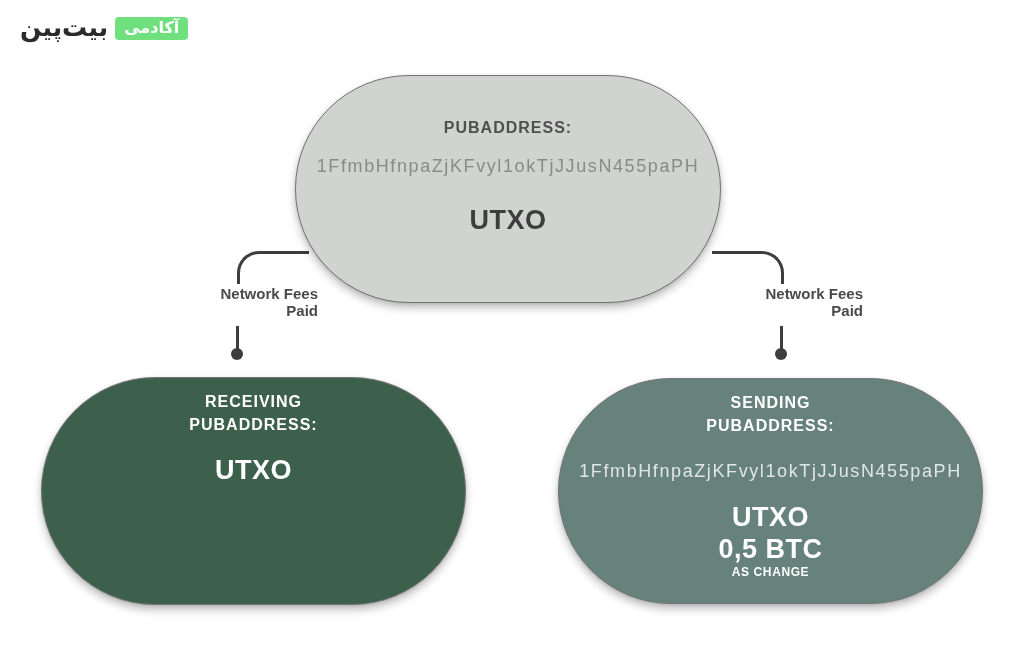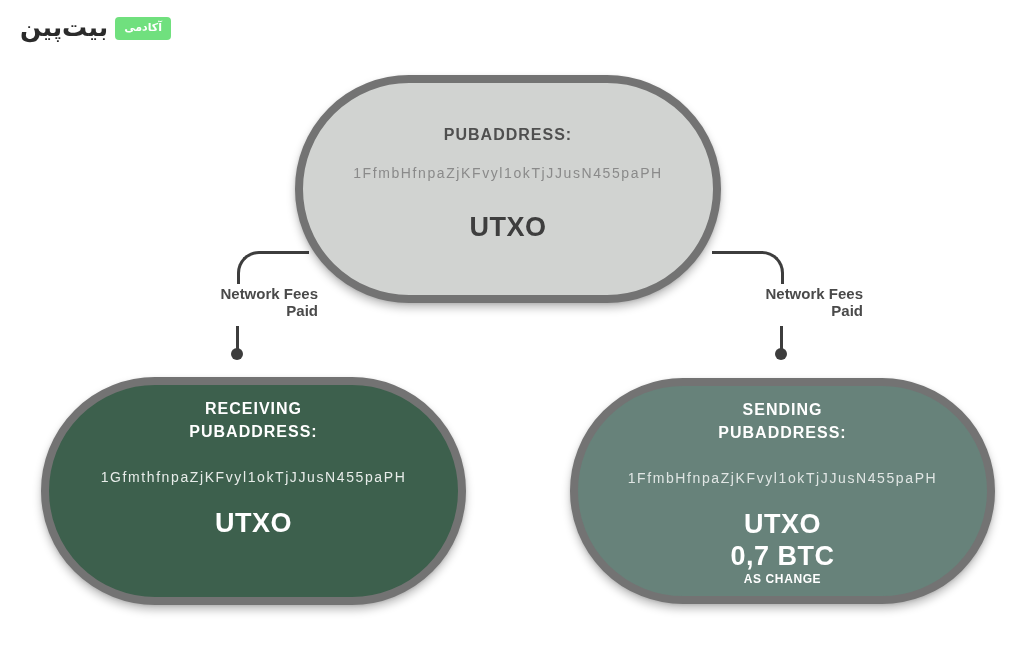--- a/index.html
+++ b/index.html
@@ -15,49 +15,49 @@
     --fees-label:#4a4a4a;
   }
   *{margin:0;padding:0;box-sizing:border-box;}
   html,body{width:1024px;height:672px;}
   body{background:var(--background);font-family:"Liberation Sans",sans-serif;overflow:hidden;}
   .canvas{position:relative;width:1024px;height:672px;background:var(--background);}
 
   
   .logo{position:absolute;left:20px;top:12px;display:flex;align-items:center;gap:7px;}
   .logo-brand{font-family:"DejaVu Sans",sans-serif;font-weight:bold;font-size:25px;color:var(--brand-text);line-height:32px;direction:rtl;}
-  .logo-badge{font-family:"DejaVu Sans",sans-serif;font-weight:bold;font-size:11px;color:#ffffff;background:var(--badge-green);border-radius:4px;padding:3px 9px 4px;line-height:16px;direction:rtl;}
+  .logo-badge{font-family:"DejaVu Sans",sans-serif;font-weight:bold;font-size:16px;color:#ffffff;background:var(--badge-green);border-radius:4px;padding:3px 9px 4px;line-height:16px;direction:rtl;}
 
   
   .elbow{position:absolute;z-index:1;}
   .elbow-left{left:237px;top:251px;width:72px;height:33px;border-left:3px solid var(--connector);border-top:3px solid var(--connector);border-top-left-radius:22px;}
   .elbow-right{left:712px;top:251px;width:72px;height:33px;border-right:3px solid var(--connector);border-top:3px solid var(--connector);border-top-right-radius:22px;}
   .fees-label{position:absolute;z-index:1;width:160px;text-align:right;font-size:15px;font-weight:600;color:var(--fees-label);line-height:17px;}
   .fees-label-left{left:158px;top:285px;}
   .fees-label-right{left:703px;top:285px;}
   .stem{position:absolute;z-index:1;width:3px;height:25px;background:var(--connector);top:326px;}
   .stem-left{left:236px;}
   .stem-right{left:780px;}
   .dot{position:absolute;z-index:1;width:12px;height:12px;border-radius:50%;background:var(--connector);top:348px;}
   .dot-left{left:231px;}
   .dot-right{left:775px;}
 
   
-  .pill{position:absolute;z-index:2;border:8px solid #737373;border-radius:999px;
+  .pill{position:absolute;z-index:2;border:1px solid #737373;border-radius:999px;
         box-shadow:0 5px 9px rgba(0,0,0,0.25),0 1px 3px rgba(0,0,0,0.10);
         text-align:center;overflow:hidden;}
   .pill-top{left:295px;top:75px;width:426px;height:228px;background:var(--top-node-fill);padding-top:42px;}
   .pill-receiving{left:41px;top:377px;width:425px;height:228px;background:var(--receiving-node-fill);padding-top:12px;}
-  .pill-sending{left:570px;top:378px;width:425px;height:226px;background:var(--sending-node-fill);padding-top:12px;}
+  .pill-sending{left:558px;top:378px;width:425px;height:226px;background:var(--sending-node-fill);padding-top:12px;}
 
   .node-heading{font-size:16px;font-weight:bold;letter-spacing:1px;line-height:20px;}
   .pill-top .node-heading{color:var(--heading-gray);}
   .pill-receiving .node-heading,.pill-sending .node-heading{color:#ffffff;line-height:23px;}
 
-  .node-address{font-size:14px;letter-spacing:1.6px;line-height:24px;white-space:nowrap;}
+  .node-address{font-size:18px;letter-spacing:1.6px;line-height:24px;white-space:nowrap;}
   .pill-top .node-address{color:var(--address-gray);margin-top:16px;}
   .pill-receiving .node-address{color:rgba(255,255,255,0.88);margin-top:22px;}
   .pill-sending .node-address{color:rgba(255,255,255,0.80);margin-top:22px;}
 
   .node-utxo{font-size:27px;font-weight:bold;line-height:32px;letter-spacing:0.5px;}
   .pill-top .node-utxo{color:#3e3e3e;margin-top:26px;}
   .pill-receiving .node-utxo,.pill-sending .node-utxo{color:#ffffff;margin-top:18px;}
 
   .node-note{font-size:12px;font-weight:bold;letter-spacing:0.6px;color:#ffffff;line-height:14px;}
 </style>
@@ -94,32 +94,31 @@
     <div class="node-utxo">
       <div>UTXO</div>
     </div>
   </div>
 
   <div class="pill pill-receiving">
     <div class="node-heading">
       <div>RECEIVING</div>
       <div>PUBADDRESS:</div>
     </div>
-    <div class="node-address">1GfmthfnpaZjKFvyl1okTjJJusN455paPH</div>
     <div class="node-utxo">
       <div>UTXO</div>
     </div>
   </div>
 
   <div class="pill pill-sending">
     <div class="node-heading">
       <div>SENDING</div>
       <div>PUBADDRESS:</div>
     </div>
     <div class="node-address">1FfmbHfnpaZjKFvyl1okTjJJusN455paPH</div>
     <div class="node-utxo">
       <div>UTXO</div>
-      <div>0,7 BTC</div>
+      <div>0,5 BTC</div>
       <div class="node-note">AS CHANGE</div>
     </div>
   </div>
 
 </div>
 
 </body></html>

